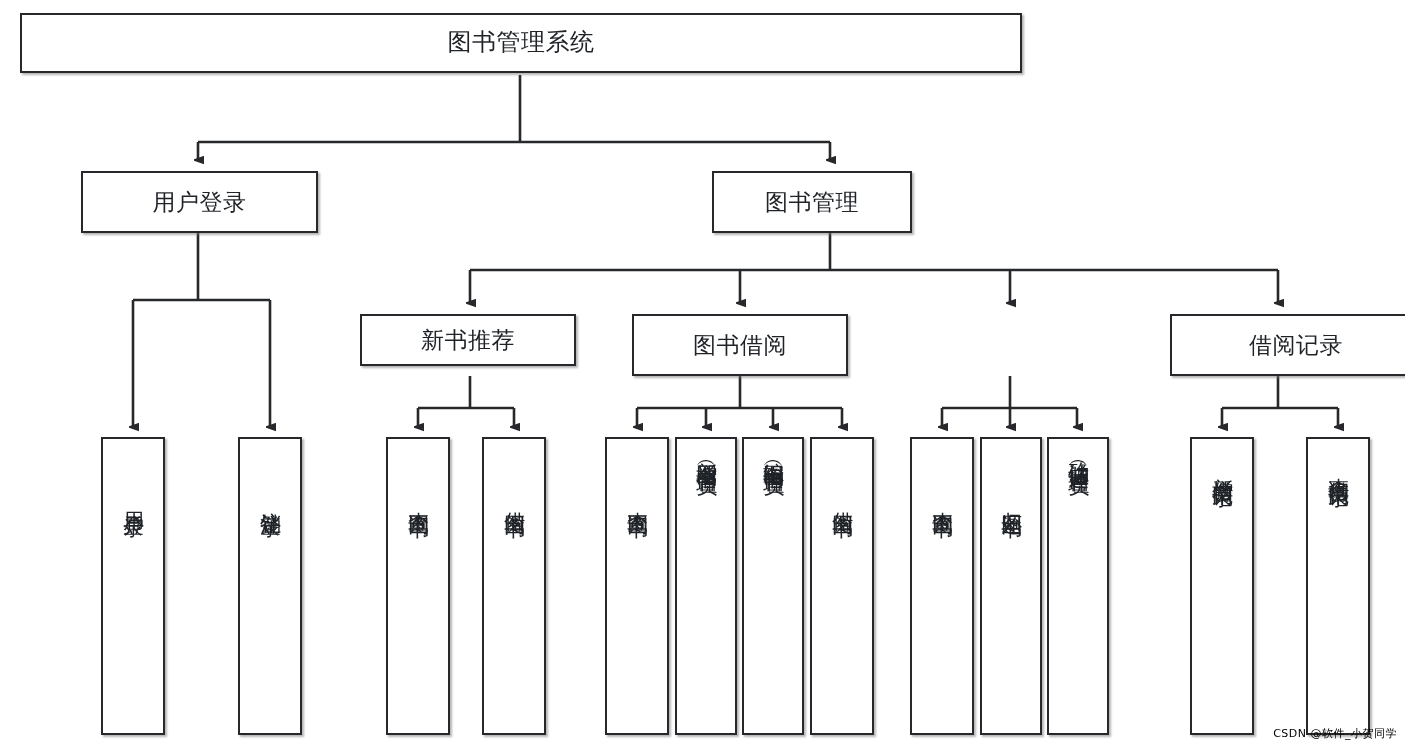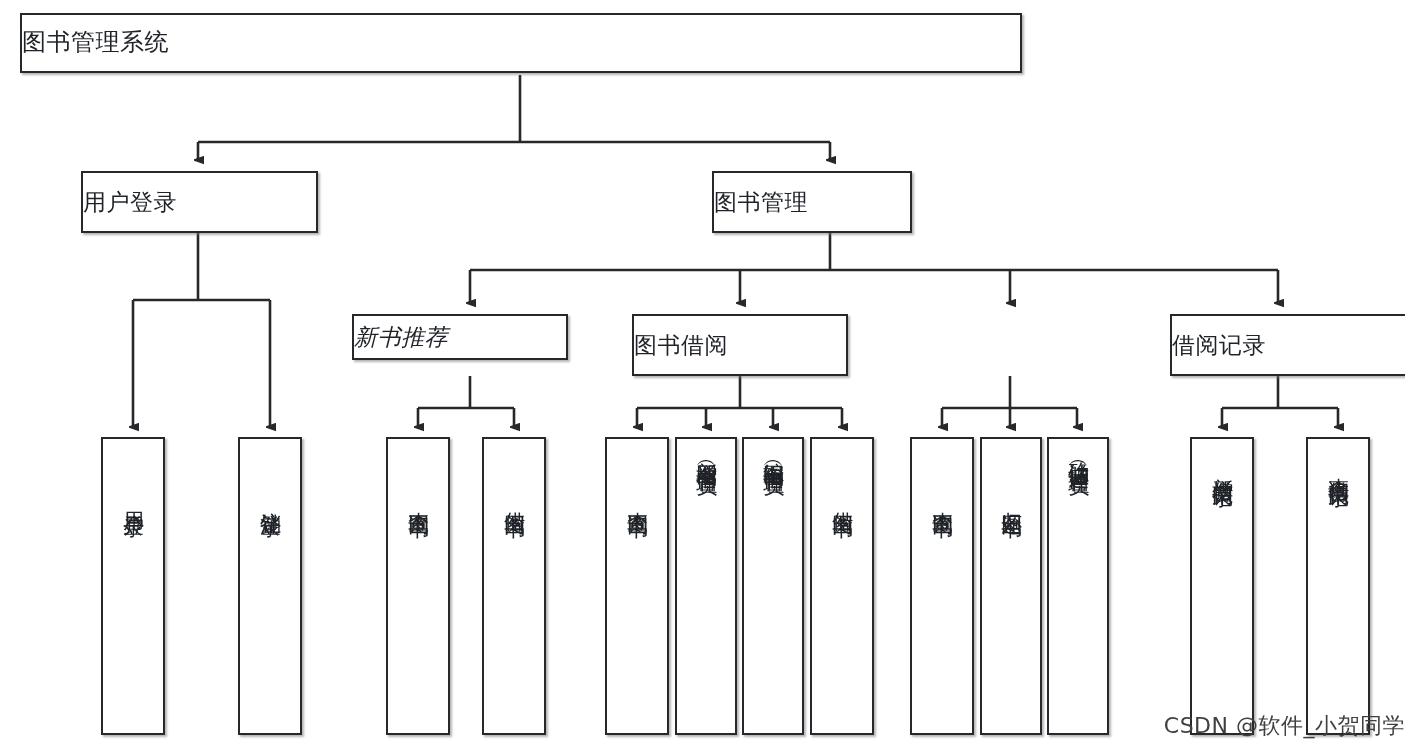--- a/index.html
+++ b/index.html
@@ -27,20 +27,21 @@
     pointer-events: none;
   }
   .node {
     position: absolute;
     box-sizing: border-box;
     background: #ffffff;
     border: 2px solid #26282b;
     box-shadow: 2px 2px 2px rgba(120,120,120,0.55);
     display: flex;
     align-items: center;
+    justify-content: center;
     z-index: 2;
   }
   .node-label {
     color: #1f2328;
     text-align: center;
     line-height: 1.15;
     white-space: nowrap;
   }
   .node.horizontal .node-label {
     font-size: 23px;
@@ -67,24 +68,24 @@
     margin-top: 56px;
   }
   .node.vertical.pad-small .node-label {
     margin-top: 22px;
   }
   .node.vertical.pad-top .node-label {
     margin-top: 6px;
   }
   #watermark {
     position: absolute;
-    right: 0;
+    right: 8px;
     bottom: 6px;
-    font-size: 22px;
-    color: #404040;
+    font-size: 11px;
+    color: #000000;
     letter-spacing: 0.5px;
     z-index: 5;
     white-space: nowrap;
   }
 </style>
 </head>
 <body>
 
 <div id="diagram-root">
 
@@ -142,21 +143,21 @@
     <span class="node-label">图书管理系统</span>
   </div>
 
   <div class="node horizontal" style="left:81px; top:171px; width:237px; height:62px;">
     <span class="node-label">用户登录</span>
   </div>
   <div class="node horizontal" style="left:712px; top:171px; width:200px; height:62px;">
     <span class="node-label">图书管理</span>
   </div>
 
-  <div class="node horizontal" style="left:352px; top:314px; width:216px; height:46px;font-style:italic;">
+  <div class="node horizontal" style="left:360px; top:314px; width:216px; height:52px;">
     <span class="node-label">新书推荐</span>
   </div>
   <div class="node horizontal" style="left:632px; top:314px; width:216px; height:62px;">
     <span class="node-label">图书借阅</span>
   </div>
   <div class="node horizontal" style="left:1170px; top:314px; width:252px; height:62px;">
     <span class="node-label">借阅记录</span>
   </div>
 
   <div class="node vertical pad-mid" style="left:101px; top:437px; width:64px; height:298px;">

